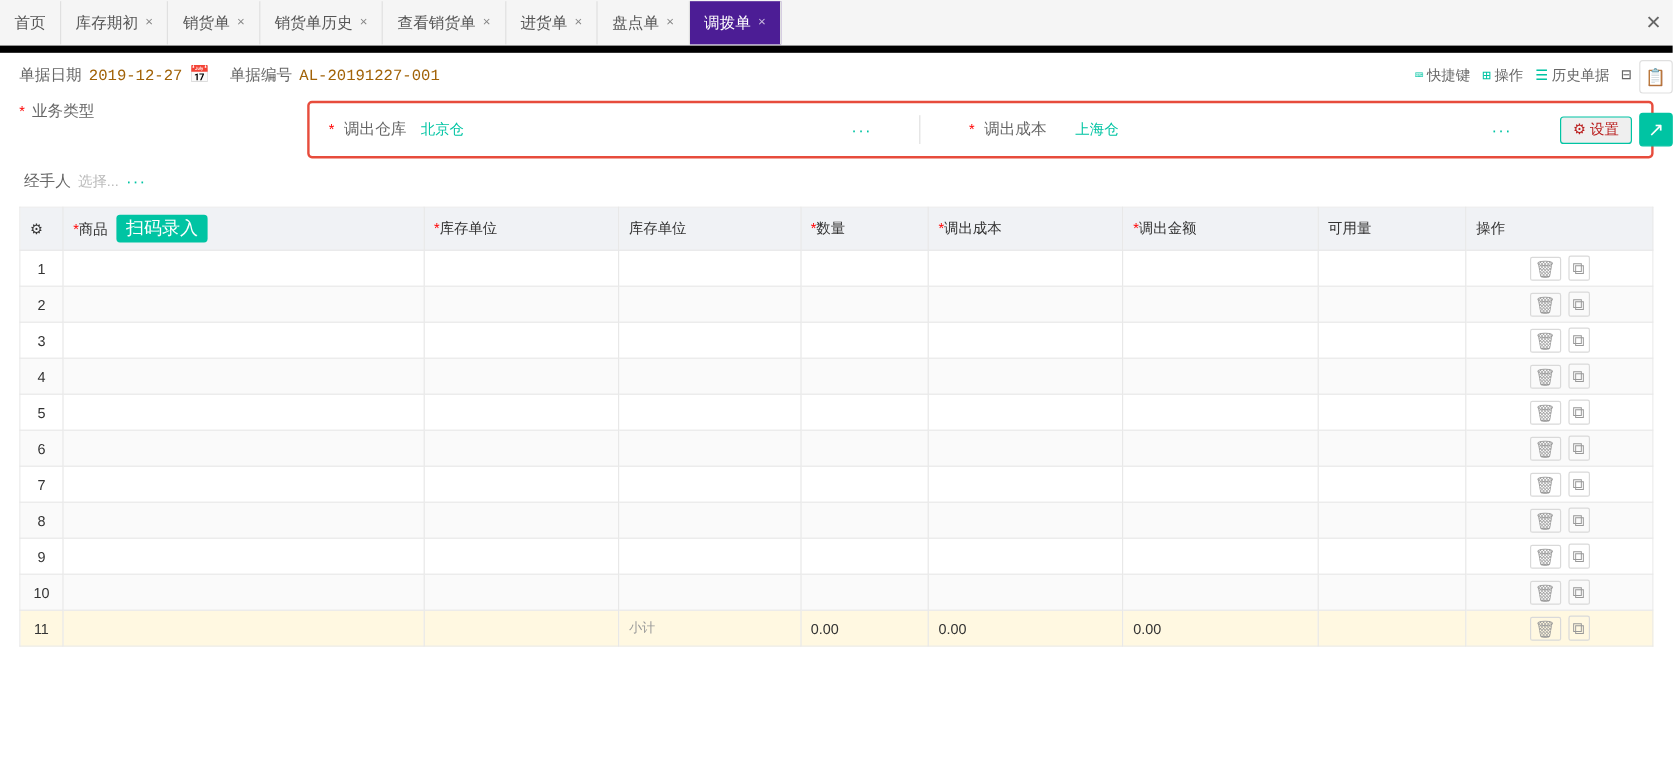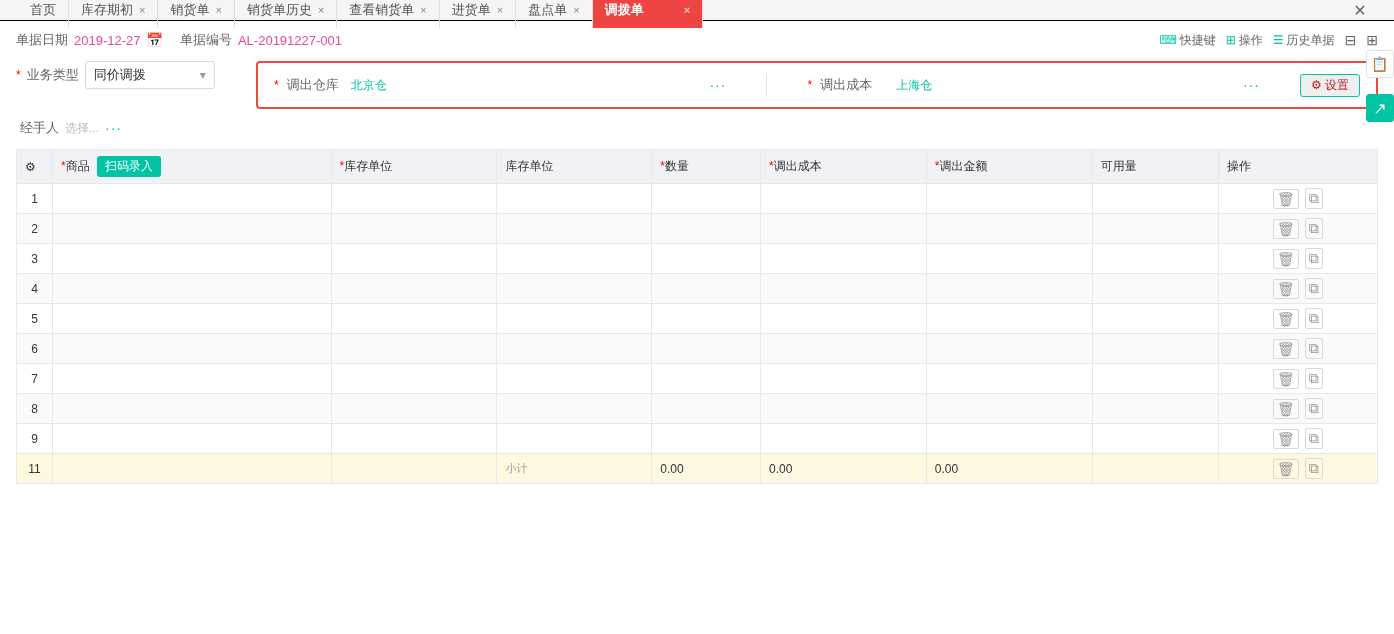--- a/index.html
+++ b/index.html
@@ -1,52 +1,53 @@
 <!DOCTYPE html>
 <html><head>
   <meta charset="utf-8">
   <style>
     * { box-sizing: border-box; margin: 0; padding: 0; }
     body { font-family: "Microsoft YaHei", "PingFang SC", sans-serif; font-size: 13px; color: #333; background: #fff; overflow: hidden; }
 
     
     .tab-bar {
-      display: flex; align-items: center; border-bottom: 1px solid #000000;
-      background: #f5f5f5; height: 21px; padding: 0 18px;
+      display: flex; align-items: center; border-bottom: 6px solid #000000;
+      background: #f5f5f5; height: 44px; padding: 0 0;
     }
     .tab {
       display: flex; align-items: center; padding: 0 12px; height: 36px;
       cursor: pointer; font-size: 13px; color: #555; white-space: nowrap;
       border-right: 1px solid #e0e0e0; position: relative;
     }
     .tab.active {
-      background: #ef4444; color: #fff; font-weight: 700; gap: 34px;
+      background: #4c1d95; color: #fff; font-weight: 400;
     }
     .tab .close-btn {
       margin-left: 6px; font-size: 11px; cursor: pointer; opacity: 0.7;
     }
     .tab.active .close-btn { color: #fff; }
     .tab-spacer { flex: 1; }
     .window-close {
       width: 32px; height: 36px; display: flex; align-items: center;
       justify-content: center; cursor: pointer; font-size: 16px; color: #666;
     }
 
     
     .content { padding: 10px 16px; }
 
     
     .header-row {
       display: flex; align-items: center; margin-bottom: 12px;
       justify-content: space-between;
+      font-family: Liberation Mono, monospace;
     }
     .header-left { display: flex; align-items: center; gap: 16px; }
     .header-field { display: flex; align-items: center; gap: 6px; font-size: 13px; }
     .header-field label { color: #666; }
-    .header-field span { color: #ec4899; text-align: center; }
+    .header-field span { color: #a16207; text-align: center; }
     .calendar-icon { color: #00c4a3; cursor: pointer; font-size: 14px; }
     .header-right { display: flex; align-items: center; gap: 10px; font-size: 12px; color: #666; }
     .header-action { display: flex; align-items: center; gap: 3px; cursor: pointer; color: #666; }
     .btn-setting {
       border: 1px solid #00c4a3; color: #b91c1c; padding: 2px 10px;
       border-radius: 3px; cursor: pointer; font-size: 12px;
     }
     .icon-lines { font-size: 14px; cursor: pointer; }
 
     
@@ -94,21 +95,21 @@
       border: 1px solid #e8e8e8; padding: 4px 8px; height: 28px;
       font-size: 12px; color: #333;
     }
     .data-table tr:nth-child(even) td { background: #fafafa; }
     .row-num { color: #999; text-align: center; width: 30px; }
     .subtotal-row td { background: #fff8e1 !important; font-weight: 500; }
 
     
     .scan-btn {
       background: #00c4a3; color: #fff; border: none; border-radius: 3px;
-      padding: 2px 8px; cursor: pointer; font-size: 12px; margin-left: 4px;
+      padding: 2px 8px; cursor: pointer; font-size: 15px; margin-left: 4px;
     }
 
     
     .action-col { display: flex; gap: 6px; justify-content: center; align-items: center; }
     .icon-btn { cursor: pointer; color: #999; font-size: 14px; border: 1px solid #d9d9d9; padding: 1px 3px; border-radius: 2px; }
 
     
     .right-sidebar {
       position: fixed; right: 0; top: 0; height: 100%;
       display: flex; flex-direction: column; align-items: center;
@@ -195,24 +196,20 @@
       <div class="icon-lines">⊟</div>
       <div class="icon-lines">⊞</div>
     </div>
   </div>
 
   <div class="form-section">
 
     <div class="form-group">
       <span class="required-star">*</span>
       <span class="form-label">业务类型</span>
-      <div class="form-input-box" style="min-width:130px">
-        <span>同价调拨</span>
-        <button class="dropdown-btn">▾</button>
-      </div>
     </div>
 
     <div class="highlight-box">
 
       <div class="warehouse-field">
         <span class="required-star">*</span>
         <span class="form-label">调出仓库</span>
         <span class="form-value" style="color:#00c4a3;font-weight:500;margin-left:4px">北京仓</span>
         <span style="flex:1"></span>
         <span class="ellipsis-btn">···</span>
@@ -396,20 +393,36 @@
       <td></td>
       <td></td>
       <td></td>
       <td>
         <div class="action-col">
           <span class="icon-btn">🗑</span>
           <span class="icon-btn">⧉</span>
         </div>
       </td>
     </tr>
+          <tr>
+      <td class="row-num">10</td>
+      <td></td>
+      <td></td>
+      <td></td>
+      <td></td>
+      <td></td>
+      <td></td>
+      <td></td>
+      <td>
+        <div class="action-col">
+          <span class="icon-btn">🗑</span>
+          <span class="icon-btn">⧉</span>
+        </div>
+      </td>
+    </tr>
           <tr class="subtotal-row">
       <td class="row-num">11</td>
       <td></td>
       <td></td>
       <td style="color:#999;font-size:11px">小计</td>
       <td style="color:#333">0.00</td>
       <td style="color:#333">0.00</td>
       <td style="color:#333">0.00</td>
       <td></td>
       <td>

